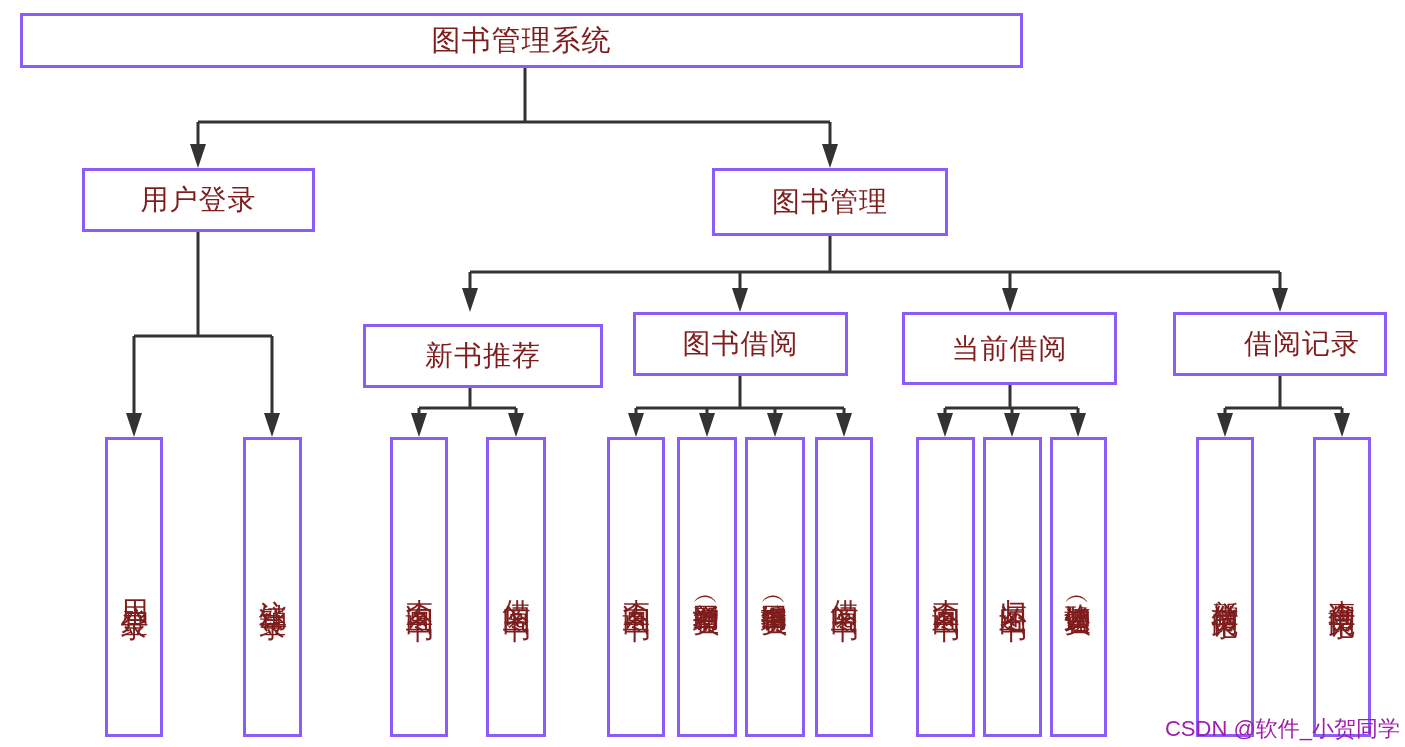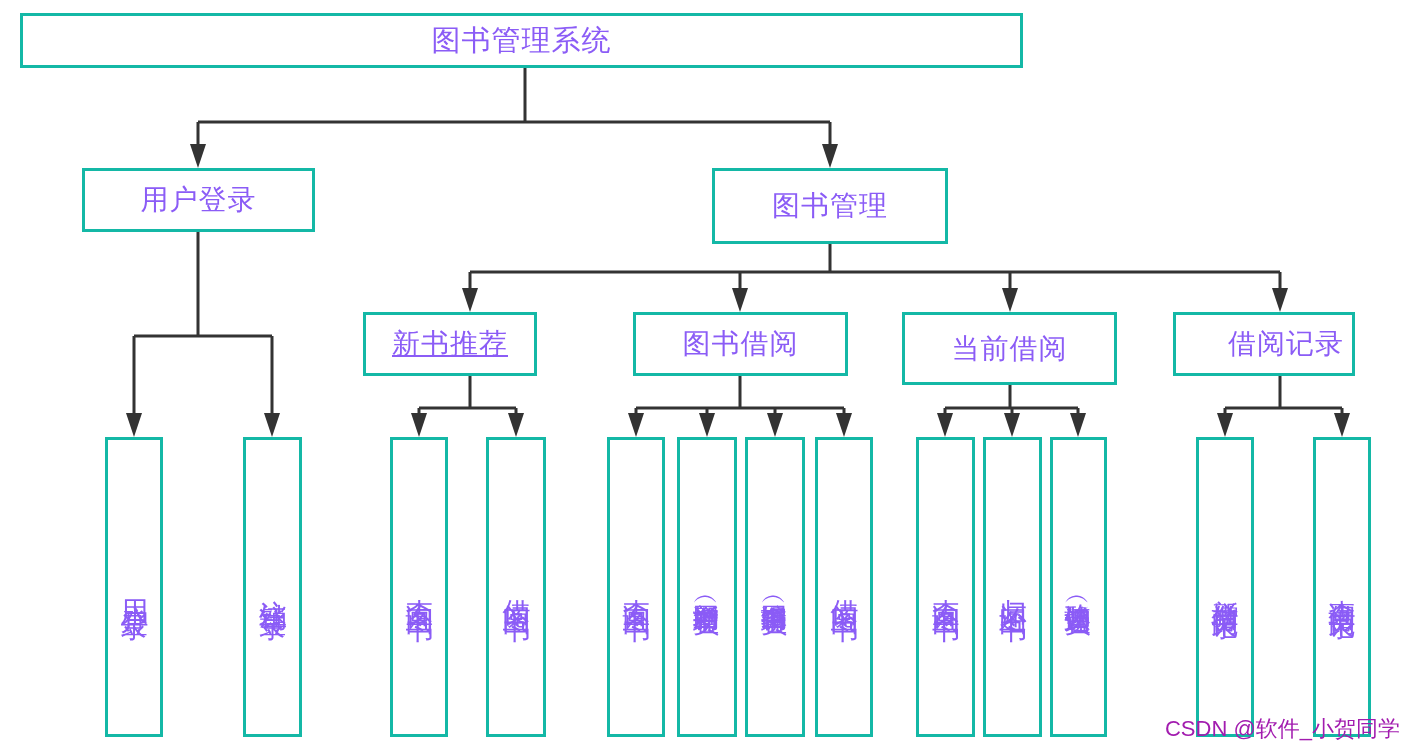--- a/index.html
+++ b/index.html
@@ -14,22 +14,22 @@
   #connectors {
     position: absolute;
     left: 0; top: 0;
     width: 1405px; height: 747px;
     z-index: 1;
   }
   .box {
     position: absolute;
     box-sizing: border-box;
     background: #ffffff;
-    border: 3px solid #14b8a6;
-    color: #8b5cf6;
+    border: 3px solid #8b5cf6;
+    color: #7f1d1d;
     display: flex;
     align-items: center;
     justify-content: center;
     z-index: 2;
     text-align: center;
   }
   .h { font-size: 28px; letter-spacing: 1px; }
   .root-label { font-size: 29px; }
   .v {
     writing-mode: vertical-rl;
@@ -85,26 +85,26 @@
       <polygon points="1004,413 1020,413 1012,437"></polygon>
       <polygon points="1070,413 1086,413 1078,437"></polygon>
       <polygon points="1217,413 1233,413 1225,437"></polygon>
       <polygon points="1334,413 1350,413 1342,437"></polygon>
     </g>
   </svg>
 
   <div class="box h root-label" style="left:20px; top:13px; width:1003px; height:55px;">图书管理系统</div>
 
   <div class="box h" style="left:82px; top:168px; width:233px; height:64px;">用户登录</div>
-  <div class="box h" style="left:712px; top:168px; width:236px; height:76px;">图书管理</div>
+  <div class="box h" style="left:712px; top:168px; width:236px; height:68px;">图书管理</div>
 
-  <div class="box h" style="left:363px; top:312px; width:174px; height:64px;text-decoration:underline;">新书推荐</div>
+  <div class="box h" style="left:363px; top:324px; width:240px; height:64px;">新书推荐</div>
   <div class="box h" style="left:633px; top:312px; width:215px; height:64px;">图书借阅</div>
   <div class="box h" style="left:902px; top:312px; width:215px; height:73px;">当前借阅</div>
-  <div class="box h" style="left:1173px; top:312px; width:182px; height:64px;padding-left:44px;">借阅记录</div>
+  <div class="box h" style="left:1173px; top:312px; width:214px; height:64px;padding-left:44px;">借阅记录</div>
 
   <div class="box v" style="left:105px; top:437px; width:58px; height:300px;">用户登录</div>
   <div class="box v" style="left:243px; top:437px; width:59px; height:300px;">注销登录</div>
 
   <div class="box v" style="left:390px; top:437px; width:58px; height:300px;">查询图书</div>
   <div class="box v" style="left:486px; top:437px; width:60px; height:300px;">借阅图书</div>
 
   <div class="box v" style="left:607px; top:437px; width:58px; height:300px;">查询图书</div>
   <div class="box v tight" style="left:677px; top:437px; width:60px; height:300px;">新增图书（管理员）</div>
   <div class="box v tight" style="left:745px; top:437px; width:60px; height:300px;">编辑图书（管理员）</div>

